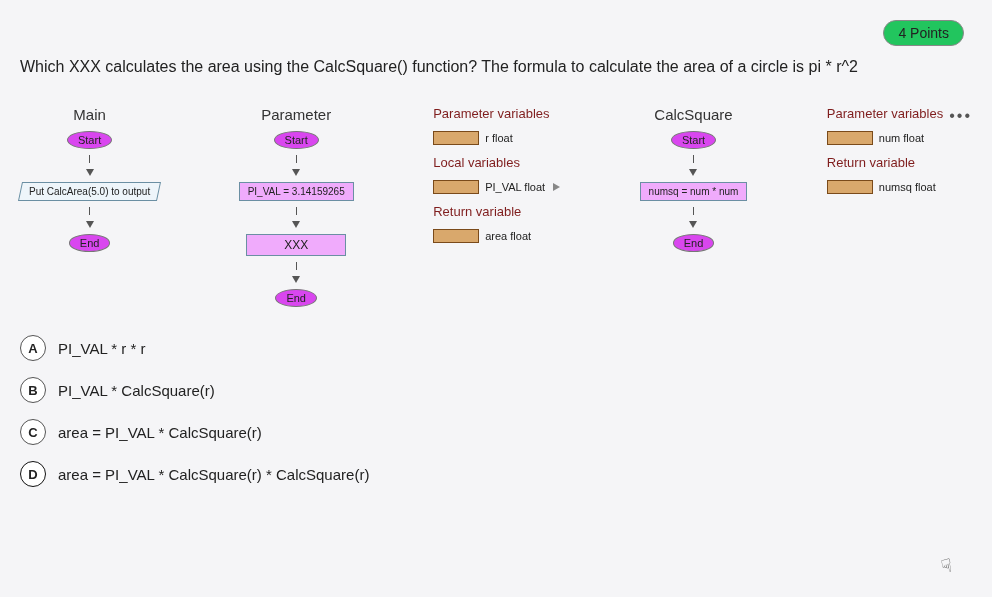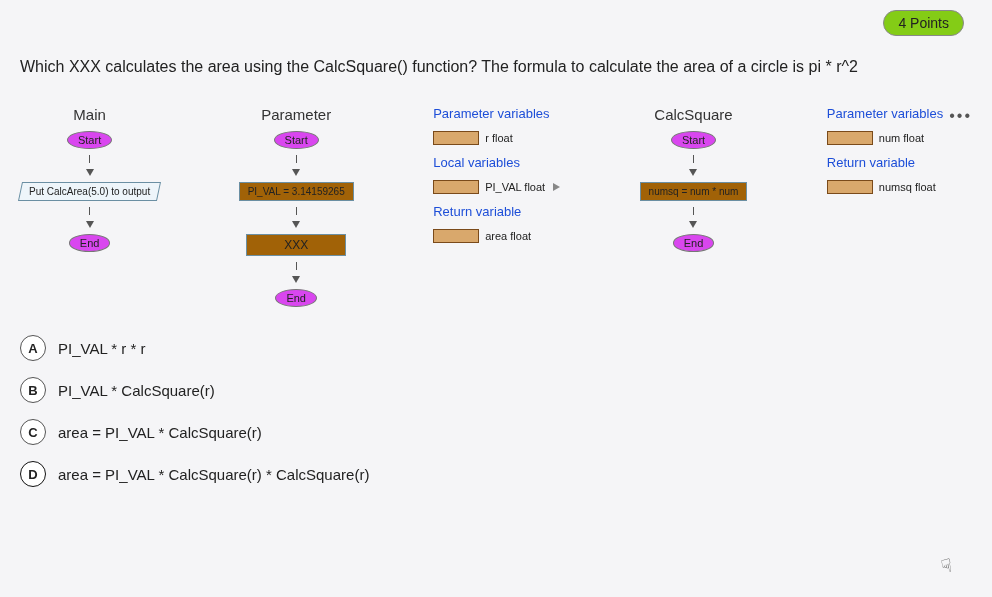--- a/index.html
+++ b/index.html
@@ -8,27 +8,27 @@
     background: #f5f5f7;
     color: #222;
     width: 992px;
     height: 597px;
     position: relative;
     overflow: hidden;
     padding: 12px 20px;
   }
   .points-badge {
     position: absolute;
-    top: 10px;
+    top: 20px;
     right: 28px;
     border: 1.5px solid #888;
     border-radius: 18px;
     padding: 4px 14px;
     font-size: 14px;
-    background: #84cc16;
+    background: #22c55e;
   }
   .question {
     font-size: 16px;
     margin-top: 46px;
     margin-bottom: 30px;
   }
   .diagram-row {
     display: flex;
     justify-content: space-between;
     align-items: flex-start;
@@ -51,28 +51,28 @@
   .io-box {
     border:1px solid #6b8fa3;
     background:#eef5fa;
     padding:3px 8px;
     font-size:10px;
     transform: skewX(-12deg);
   }
   .io-box > span { display:inline-block; transform: skewX(12deg); }
   .proc-box {
     border:1px solid #6b8fa3;
-    background:#a16207;
+    background:#f0abfc;
     padding:3px 8px;
     font-size:10px;
     min-width:100px;
     text-align:center;
   }
   .vars-col { align-items:flex-start; }
-  .vars-title { font-size:13px; color:#1d4ed8; margin-bottom:4px; }
+  .vars-title { font-size:13px; color:#7f1d1d; margin-bottom:4px; }
   .var-row { display:flex; align-items:center; gap:6px; font-size:11px; margin-bottom:4px;}
   .var-swatch { width:46px; height:14px; border:1px solid #7a4a1a; background:#d9a86c; }
   .options { margin-top: 20px; }
   .option-row {
     display:flex;
     align-items:center;
     gap:12px;
     margin: 16px 0;
     font-size:15px;
   }

